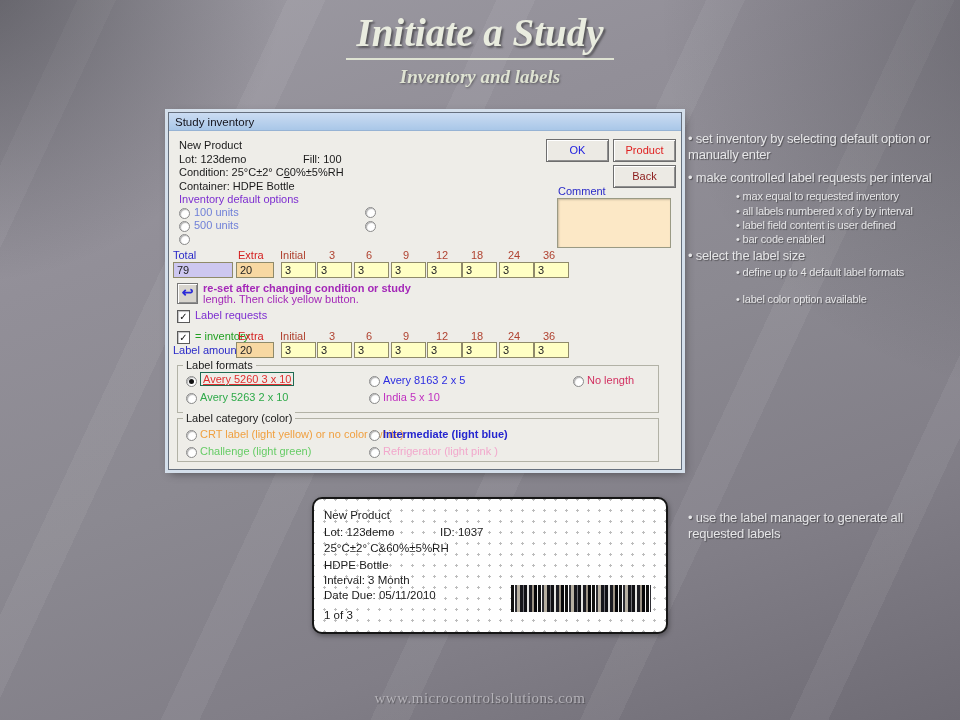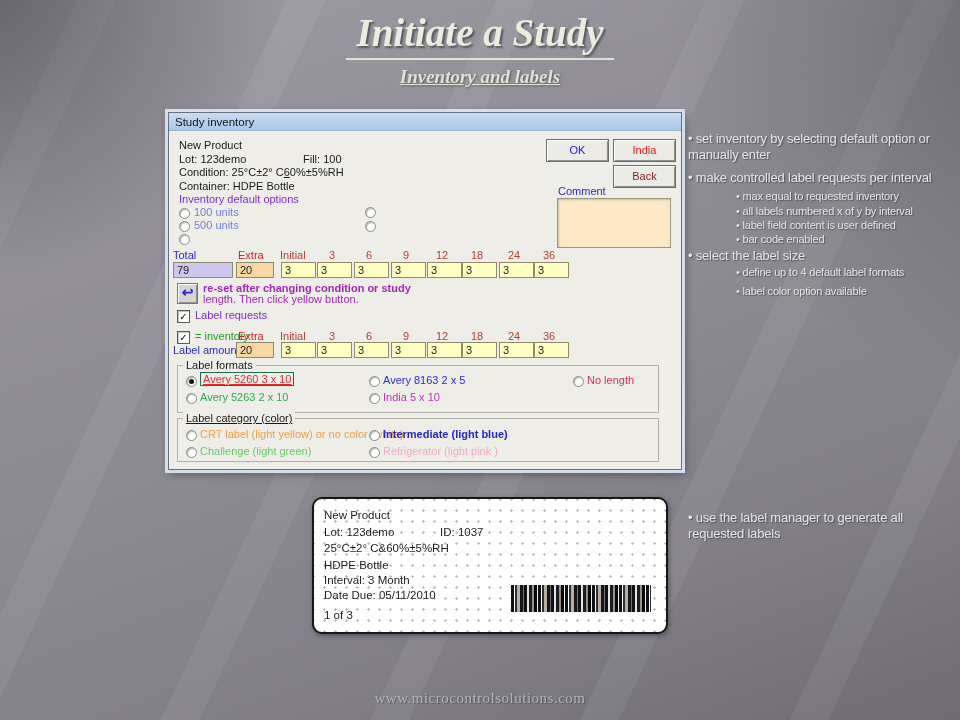--- a/index.html
+++ b/index.html
@@ -10,21 +10,21 @@
     background:
       radial-gradient(circle at -4% -6%, rgba(30,30,36,.5), transparent 26%),
       radial-gradient(circle at 108% 2%, rgba(40,40,46,.35), transparent 30%),
       repeating-linear-gradient(115deg, rgba(255,255,255,0) 0 70px, rgba(255,255,255,.06) 70px 105px, rgba(255,255,255,0) 105px 190px);}
   
   .title-wrap{position:absolute;left:240px;top:10px;width:480px;text-align:center;}
   .title{font-family:"Liberation Serif",serif;font-style:italic;font-weight:bold;
     font-size:39px;color:#e9ecdf;display:inline-block;border-bottom:2px solid #dfe3d3;
     padding:0 10px 3px;text-shadow:2px 2px 2px rgba(40,40,40,.55);}
   .subtitle{font-family:"Liberation Serif",serif;font-style:italic;font-weight:bold;
-    font-size:19px;color:#dfe3d3;margin-top:6px;text-shadow:1px 1px 2px rgba(40,40,40,.5);text-decoration:underline;}
+    font-size:19px;color:#dfe3d3;margin-top:6px;text-shadow:1px 1px 2px rgba(40,40,40,.5);}
   
   .dialog{position:absolute;left:168px;top:112px;width:512px;height:356px;background:#eeede8;
     border:1px solid #66707e;box-shadow:0 0 0 3px #d4dfeb,2px 3px 9px rgba(0,0,0,.45);
     font-size:11px;color:#1a1a1a;}
   .titlebar{position:absolute;left:0;top:0;right:0;height:18px;
     background:linear-gradient(#cbdcf2,#a9c7e8);border-bottom:1px solid #96b3d4;
     color:#14141c;font-size:11.5px;line-height:18px;padding-left:6px;box-sizing:border-box;}
   .dlg-el{position:absolute;white-space:nowrap;}
   .t-purple{color:#7d2ed0;}
   .t-units{color:#7080d8;}
@@ -114,21 +114,21 @@
 
     <span class="radio" style="left:10px;top:95px;"></span>
     <div class="dlg-el t-units" style="left:25px;top:93px;">100 units</div>
     <span class="radio" style="left:10px;top:108px;"></span>
     <div class="dlg-el t-units" style="left:25px;top:106px;">500 units</div>
     <span class="radio" style="left:10px;top:121px;"></span>
     <span class="radio" style="left:196px;top:94px;"></span>
     <span class="radio" style="left:196px;top:108px;"></span>
 
     <div class="btn ok" style="left:377px;top:26px;">OK</div>
-    <div class="btn cancel" style="left:444px;top:26px;">India</div>
+    <div class="btn cancel" style="left:444px;top:26px;">Product</div>
     <div class="btn back" style="left:444px;top:52px;">Back</div>
     <div class="dlg-el t-blue" style="left:389px;top:72px;">Comment</div>
     <div class="comment-box" style="left:388px;top:85px;width:112px;height:48px;"></div>
 
     <div class="hdr t-blue" style="left:4px;top:136px;">Total</div>
     <div class="hdr t-red" style="left:69px;top:136px;">Extra</div>
     <div class="hdr t-brown" style="left:111px;top:136px;">Initial</div>
     <div class="hdr num t-brown" style="left:147px;top:136px;">3</div>
     <div class="hdr num t-brown" style="left:184px;top:136px;">6</div>
     <div class="hdr num t-brown" style="left:221px;top:136px;">9</div>
@@ -186,40 +186,40 @@
     <span class="radio" style="left:200px;top:263px;"></span>
     <div class="dlg-el fmt-1" style="left:214px;top:261px;">Avery 8163 2 x 5</div>
     <span class="radio" style="left:404px;top:263px;"></span>
     <div class="dlg-el fmt-2" style="left:418px;top:261px;">No length</div>
     <span class="radio" style="left:17px;top:280px;"></span>
     <div class="dlg-el fmt-3" style="left:31px;top:278px;">Avery 5263 2 x 10</div>
     <span class="radio" style="left:200px;top:280px;"></span>
     <div class="dlg-el fmt-4" style="left:214px;top:278px;">India 5 x 10</div>
 
     <div class="groupbox" style="left:8px;top:305px;width:480px;height:42px;"></div>
-    <div class="grouplabel" style="left:14px;top:299px;text-decoration:underline;">Label category (color)</div>
+    <div class="grouplabel" style="left:14px;top:299px;">Label category (color)</div>
     <span class="radio" style="left:17px;top:317px;"></span>
     <div class="dlg-el cat-0" style="left:31px;top:315px;">CRT label (light yellow) or no color (white)</div>
     <span class="radio" style="left:200px;top:317px;"></span>
     <div class="dlg-el cat-1" style="left:214px;top:315px;">Intermediate (light blue)</div>
     <span class="radio" style="left:17px;top:334px;"></span>
     <div class="dlg-el cat-2" style="left:31px;top:332px;">Challenge (light green)</div>
     <span class="radio" style="left:200px;top:334px;"></span>
     <div class="dlg-el cat-3" style="left:214px;top:332px;">Refrigerator (light pink )</div>
   </div>
 
   <div class="note" style="left:688px;top:131px;width:252px;">• set inventory  by selecting  default option  or manually  enter</div>
   <div class="note" style="left:688px;top:170px;width:264px;">• make controlled  label  requests  per  interval</div>
   <div class="note-sub" style="left:736px;top:189px;">• max equal to requested inventory</div>
   <div class="note-sub" style="left:736px;top:204px;">• all labels numbered x of y  by interval</div>
   <div class="note-sub" style="left:736px;top:218px;">• label field content is user defined</div>
   <div class="note-sub" style="left:736px;top:232px;">• bar code enabled</div>
   <div class="note" style="left:688px;top:248px;width:252px;">• select the label  size</div>
   <div class="note-sub" style="left:736px;top:265px;">• define up to 4 default label formats</div>
-  <div class="note-sub" style="left:736px;top:284px;text-align:center;">• label color option available</div>
+  <div class="note-sub" style="left:736px;top:292px;text-align:center;">• label color option available</div>
   <div class="note" style="left:688px;top:510px;width:250px;">• use the label manager  to generate  all requested  labels</div>
 
   <div class="label-preview">
     <div class="lp-line" style="top:10px;">New Product</div>
     <div class="lp-line" style="top:27px;">Lot:  123demo</div>
     <div class="lp-line" style="left:126px;top:27px;">ID:  1037</div>
     <div class="lp-line" style="top:43px;">25°C±2° C&amp;60%±5%RH</div>
     <div class="lp-line" style="top:60px;">HDPE Bottle</div>
     <div class="lp-line" style="top:75px;">Interval:  3 Month</div>
     <div class="lp-line" style="top:90px;">Date Due:  05/11/2010</div>

